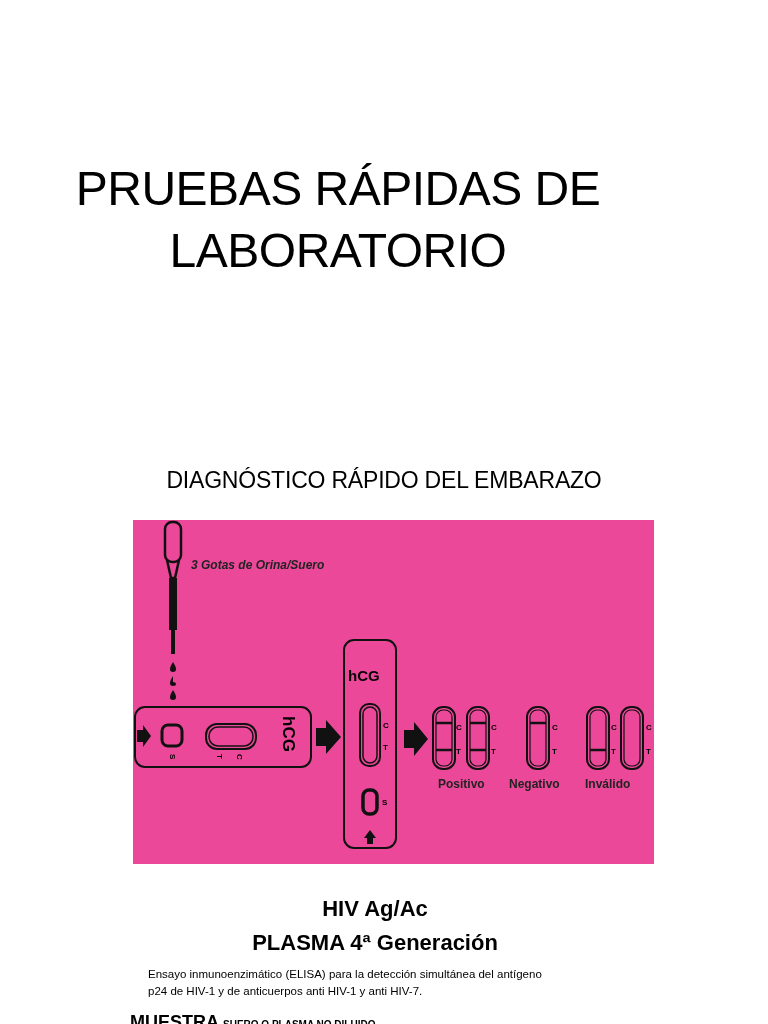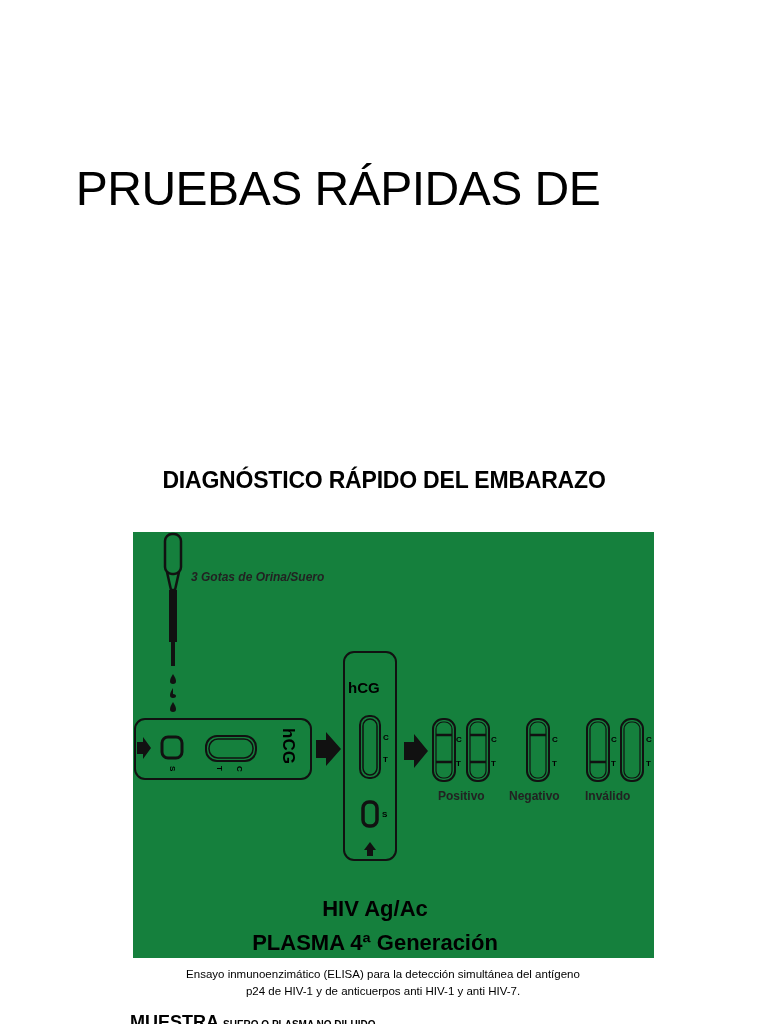--- a/index.html
+++ b/index.html
@@ -6,48 +6,49 @@
   body {
     width:768px; height:1024px; overflow:hidden; background:#ffffff;
     font-family:"Liberation Sans", sans-serif; color:#000; position:relative;
   }
   .title {
     position:absolute; left:0; top:158px; width:676px; text-align:center;
     font-size:48px; line-height:62px; font-weight:normal; letter-spacing:-0.5px;
   }
   .section-title {
     position:absolute; left:0; top:467px; width:768px; text-align:center;
-    font-size:23px; font-weight:bold; letter-spacing:-0.2px;
+    font-size:23px; font-weight:normal; letter-spacing:-0.2px;
   }
   .diagram {
-    position:absolute; left:133px; top:532px; width:521px; height:426px;
-    background:#15803d;
+    position:absolute; left:133px; top:520px; width:521px; height:344px;
+    background:#ec4899;
   }
   .diagram svg { position:absolute; left:0; top:0; }
   .diag-text { font-family:"Liberation Sans", sans-serif; font-weight:bold; }
   .hiv-title {
     position:absolute; left:0; top:892px; width:728px; text-align:center;
     font-size:22px; font-weight:bold; line-height:34px;padding-left:11px;
   }
   .desc {
     position:absolute; left:148px; top:966px; width:470px;
-    font-size:11.5px; line-height:17px;text-align:center;
+    font-size:11.5px; line-height:17px;
   }
   .muestra {
     position:absolute; left:130px; top:1012px; white-space:nowrap;
     font-weight:bold;
   }
   .muestra .big { font-size:18px; }
   .muestra .small { font-size:10px; margin-left:4px; }
 </style>
 </head>
 <body>
 
 <div class="title">
   <div>PRUEBAS RÁPIDAS DE</div>
+  <div>LABORATORIO</div>
 </div>
 
 <div class="section-title">DIAGNÓSTICO RÁPIDO DEL EMBARAZO</div>
 
 <div class="diagram">
   <svg width="521" height="329" viewBox="0 0 521 329" xmlns="http://www.w3.org/2000/svg">
 
     <g>
       <rect x="32" y="2" width="16" height="40" rx="7" fill="none" stroke="#111" stroke-width="2.5"></rect>
       <path d="M34 40 L38 58 L42 58 L46 40" fill="none" stroke="#111" stroke-width="2.5"></path>

